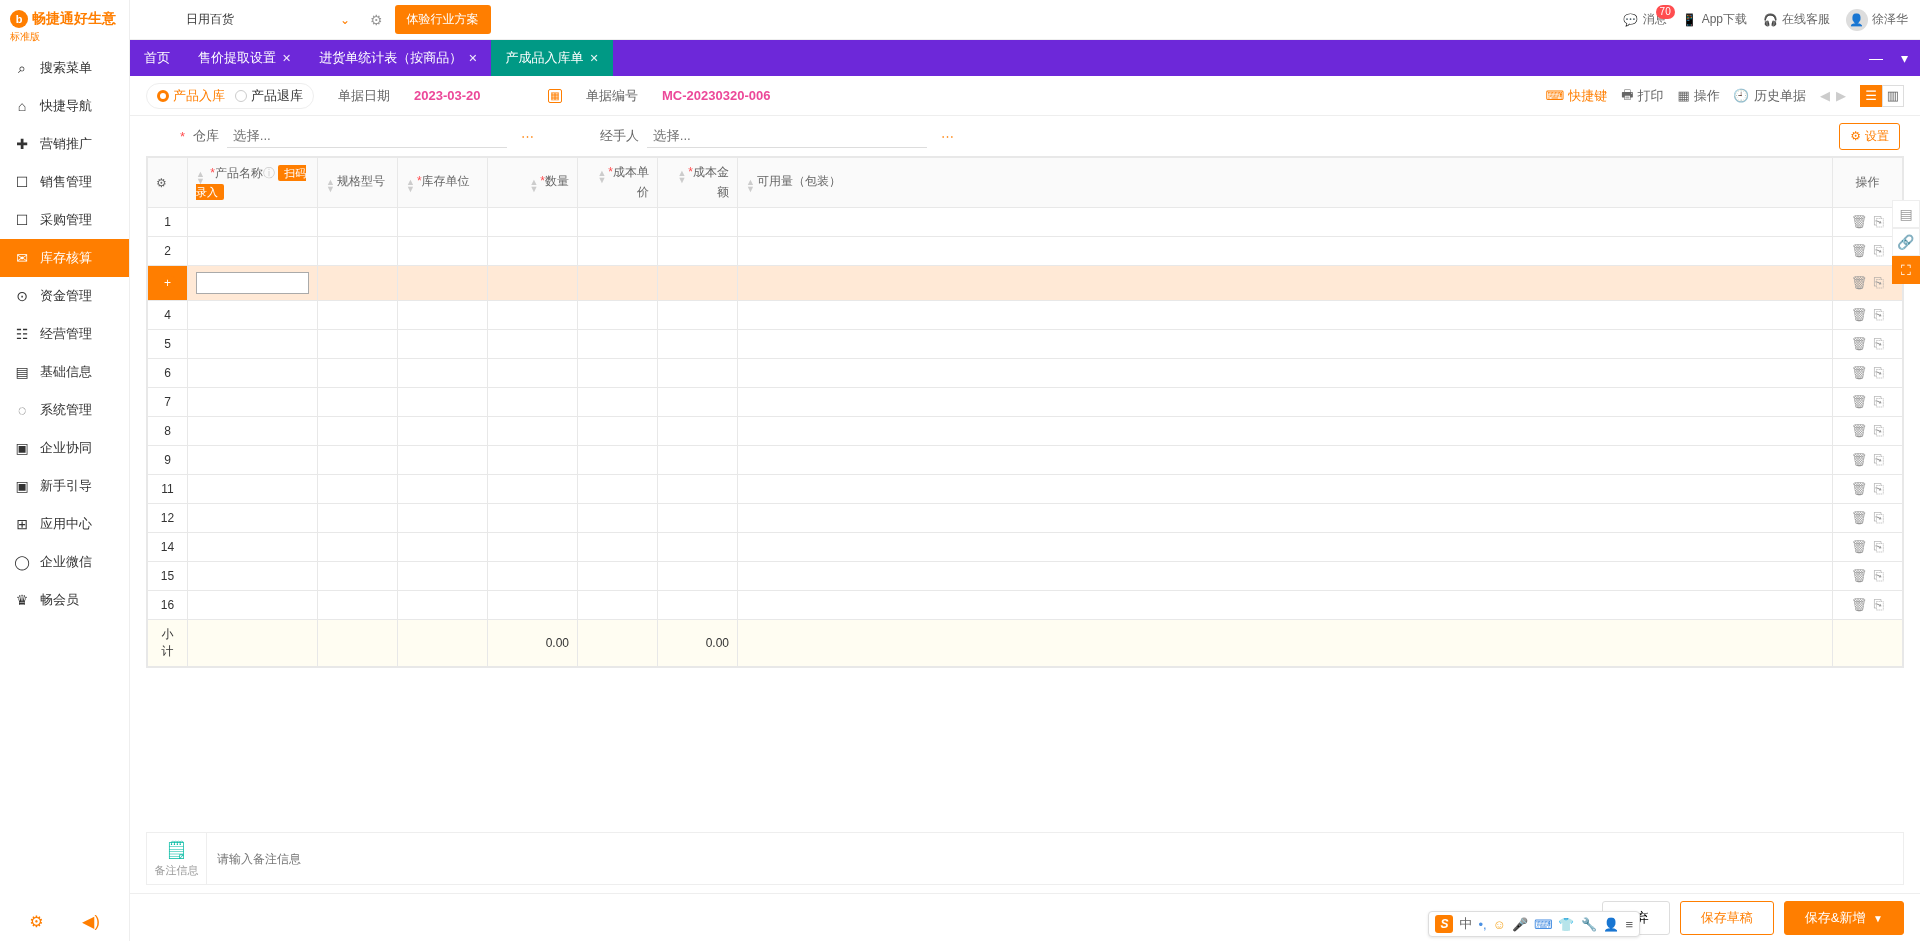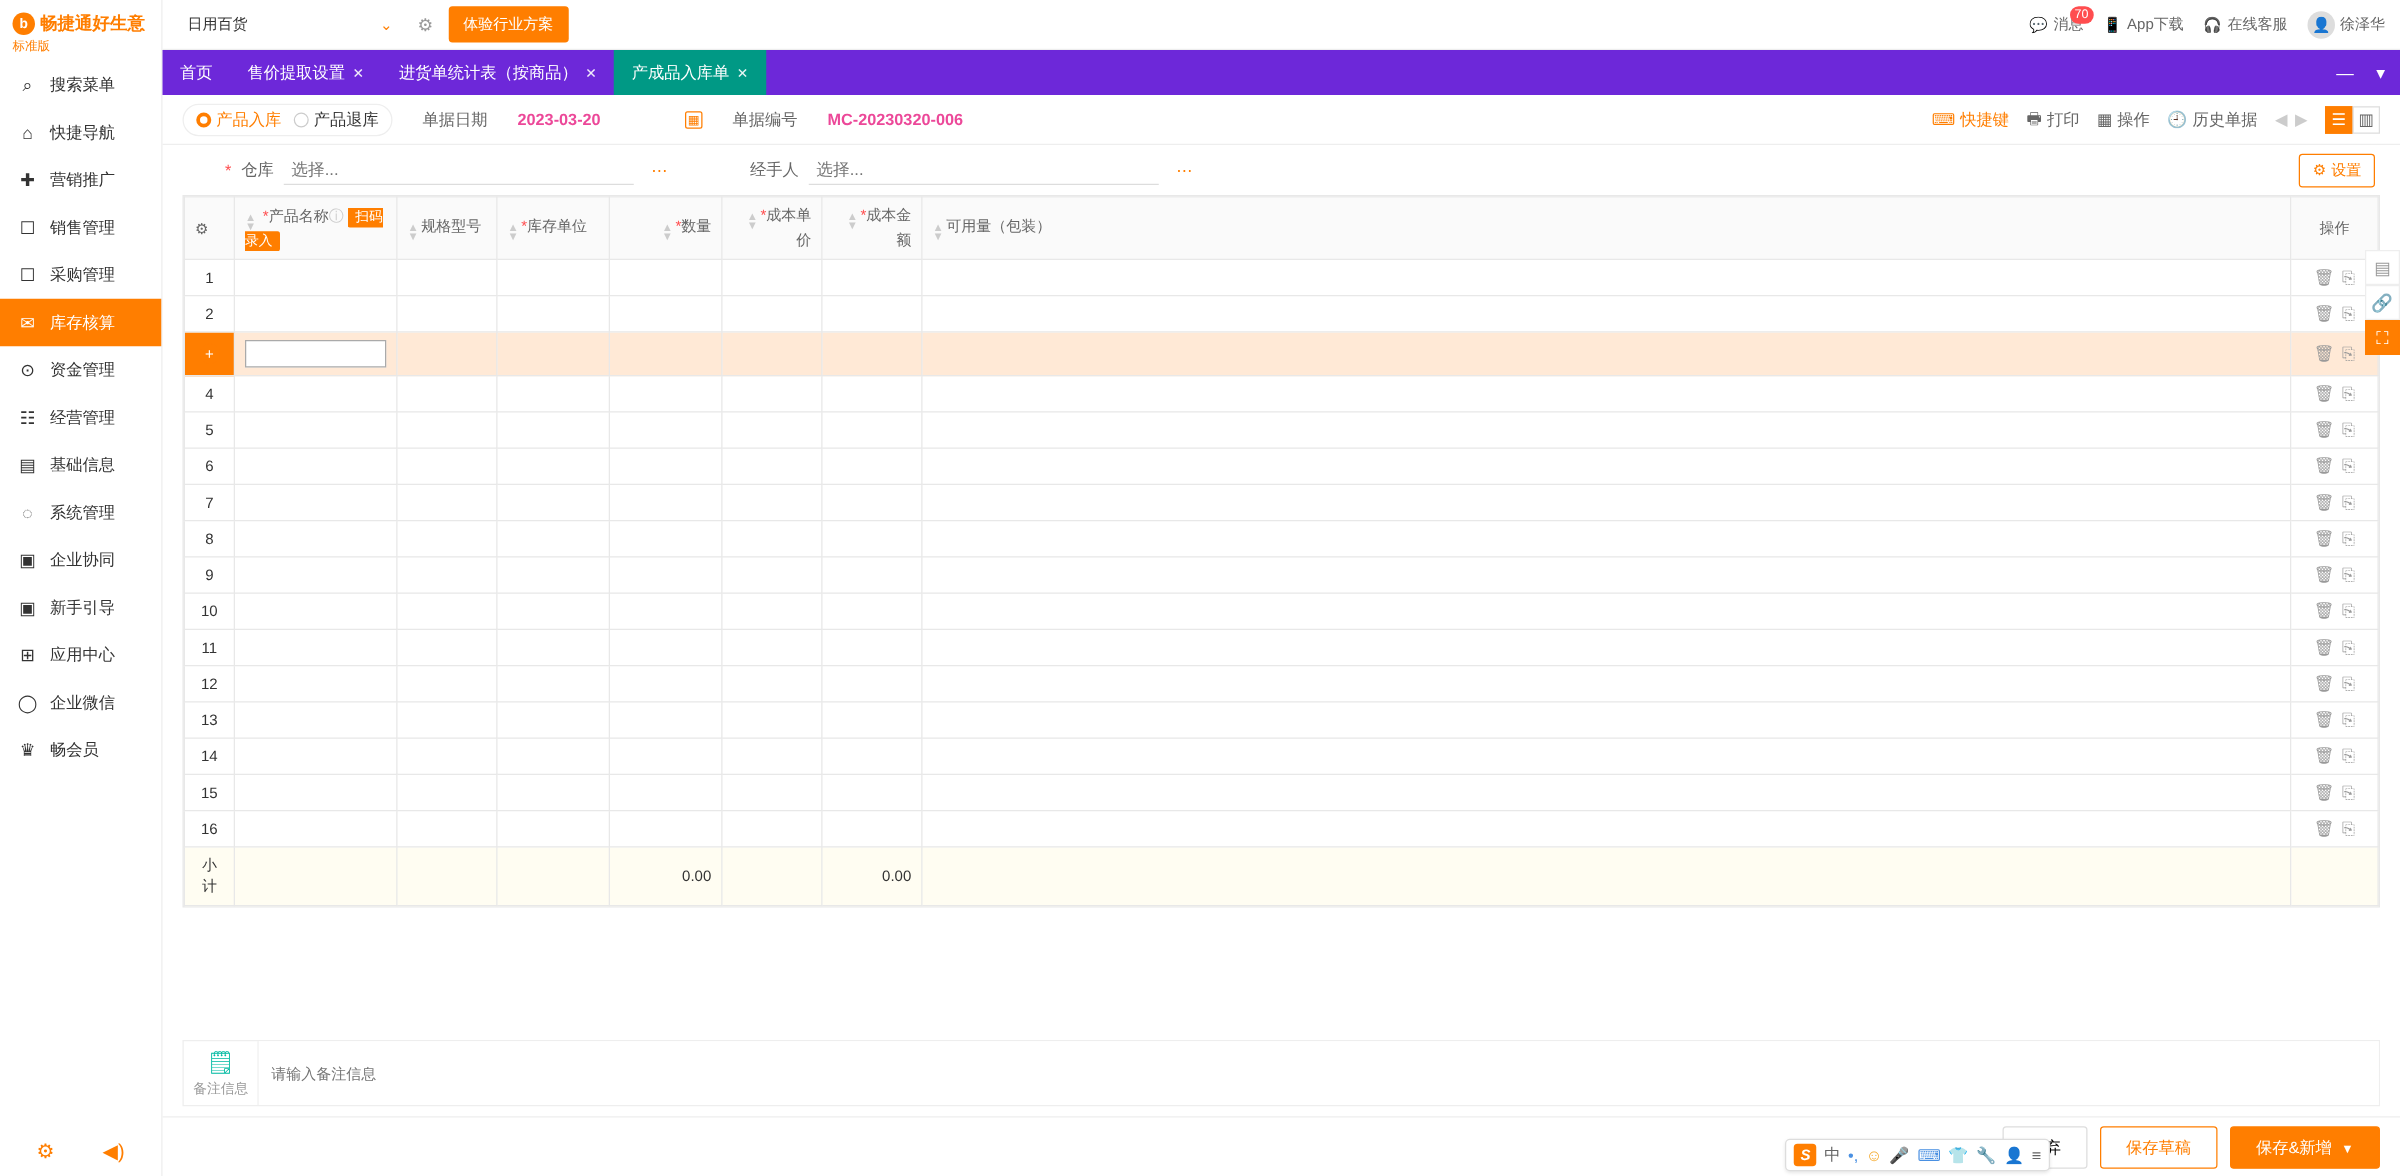--- a/index.html
+++ b/index.html
@@ -18,21 +18,21 @@
 .nav-item.active { background: #ff7e00; color: #fff; }
 .nav-item .nav-icon { width: 16px; height: 16px; display: inline-flex; align-items: center; justify-content: center; font-size: 14px; }
 .sidebar-footer { display: flex; justify-content: space-around; padding: 10px; color: #ff7e00; }
 .sidebar-footer span { cursor: pointer; font-size: 16px; }
 
 
 .main { flex: 1; display: flex; flex-direction: column; min-width: 0; }
 
 
 .header { height: 40px; display: flex; align-items: center; padding: 0 12px; border-bottom: 1px solid #eee; gap: 12px; }
-.dropdown { display: flex; align-items: center; gap: 6px; cursor: pointer; color: #333; padding: 4px 8px; min-width: 180px; }
+.dropdown { display: flex; align-items: center; gap: 6px; cursor: pointer; color: #333; padding: 4px 8px; min-width: 180px; margin-left: 36px; }
 .dropdown .chev { color: #ff7e00; }
 .gear-btn { color: #999; cursor: pointer; font-size: 14px; }
 .exp-btn { background: #ff7e00; color: #fff; border: none; padding: 6px 12px; border-radius: 3px; cursor: pointer; font-size: 12px; }
 .header-right { margin-left: auto; display: flex; align-items: center; gap: 16px; color: #666; font-size: 12px; }
 .header-right .hitem { display: flex; align-items: center; gap: 4px; cursor: pointer; position: relative; }
 .badge { position: absolute; top: -6px; right: -8px; background: #ff4d4f; color: #fff; border-radius: 8px; padding: 0 4px; font-size: 10px; line-height: 14px; }
 .avatar { width: 22px; height: 22px; border-radius: 50%; background: #ddd; display: inline-flex; align-items: center; justify-content: center; color: #fff; font-size: 12px; }
 
 
 .tabs-bar { height: 36px; background: #6d28d9; display: flex; align-items: center; color: #fff; }
@@ -463,54 +463,32 @@
                 <td></td>
                 <td></td>
                 <td></td>
                 <td class="col-qty"></td>
                 <td class="col-price"></td>
                 <td class="col-amount"></td>
                 <td></td>
                 <td class="op-col"><span class="row-op">🗑</span><span class="row-op">⎘</span></td>
               </tr>
               <tr>
-                <td class="idx-col">10</td>
-                <td></td>
-                <td></td>
-                <td></td>
-                <td class="col-qty"></td>
-                <td class="col-price"></td>
-                <td class="col-amount"></td>
-                <td></td>
-                <td class="op-col"><span class="row-op">🗑</span><span class="row-op">⎘</span></td>
-              </tr>
-              <tr>
                 <td class="idx-col">11</td>
                 <td></td>
                 <td></td>
                 <td></td>
                 <td class="col-qty"></td>
                 <td class="col-price"></td>
                 <td class="col-amount"></td>
                 <td></td>
                 <td class="op-col"><span class="row-op">🗑</span><span class="row-op">⎘</span></td>
               </tr>
               <tr>
                 <td class="idx-col">12</td>
-                <td></td>
-                <td></td>
-                <td></td>
-                <td class="col-qty"></td>
-                <td class="col-price"></td>
-                <td class="col-amount"></td>
-                <td></td>
-                <td class="op-col"><span class="row-op">🗑</span><span class="row-op">⎘</span></td>
-              </tr>
-              <tr>
-                <td class="idx-col">13</td>
                 <td></td>
                 <td></td>
                 <td></td>
                 <td class="col-qty"></td>
                 <td class="col-price"></td>
                 <td class="col-amount"></td>
                 <td></td>
                 <td class="op-col"><span class="row-op">🗑</span><span class="row-op">⎘</span></td>
               </tr>
               <tr>

